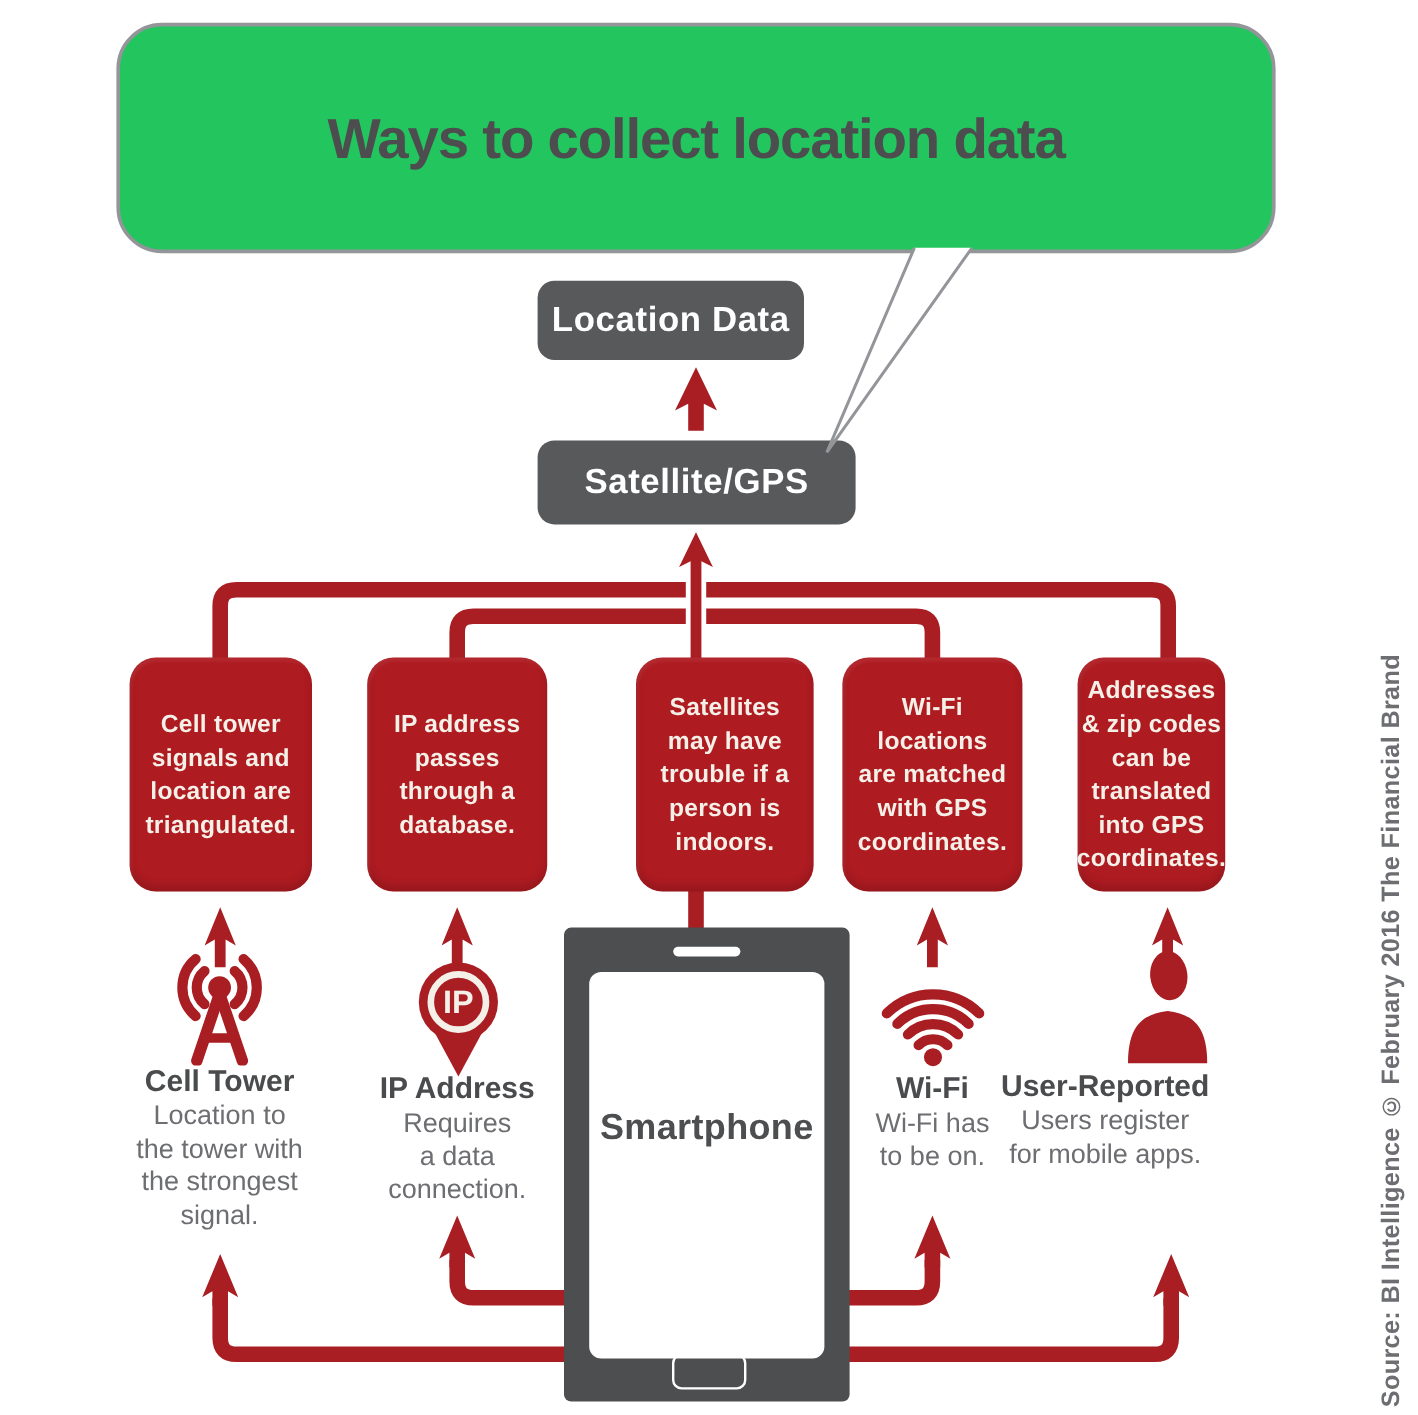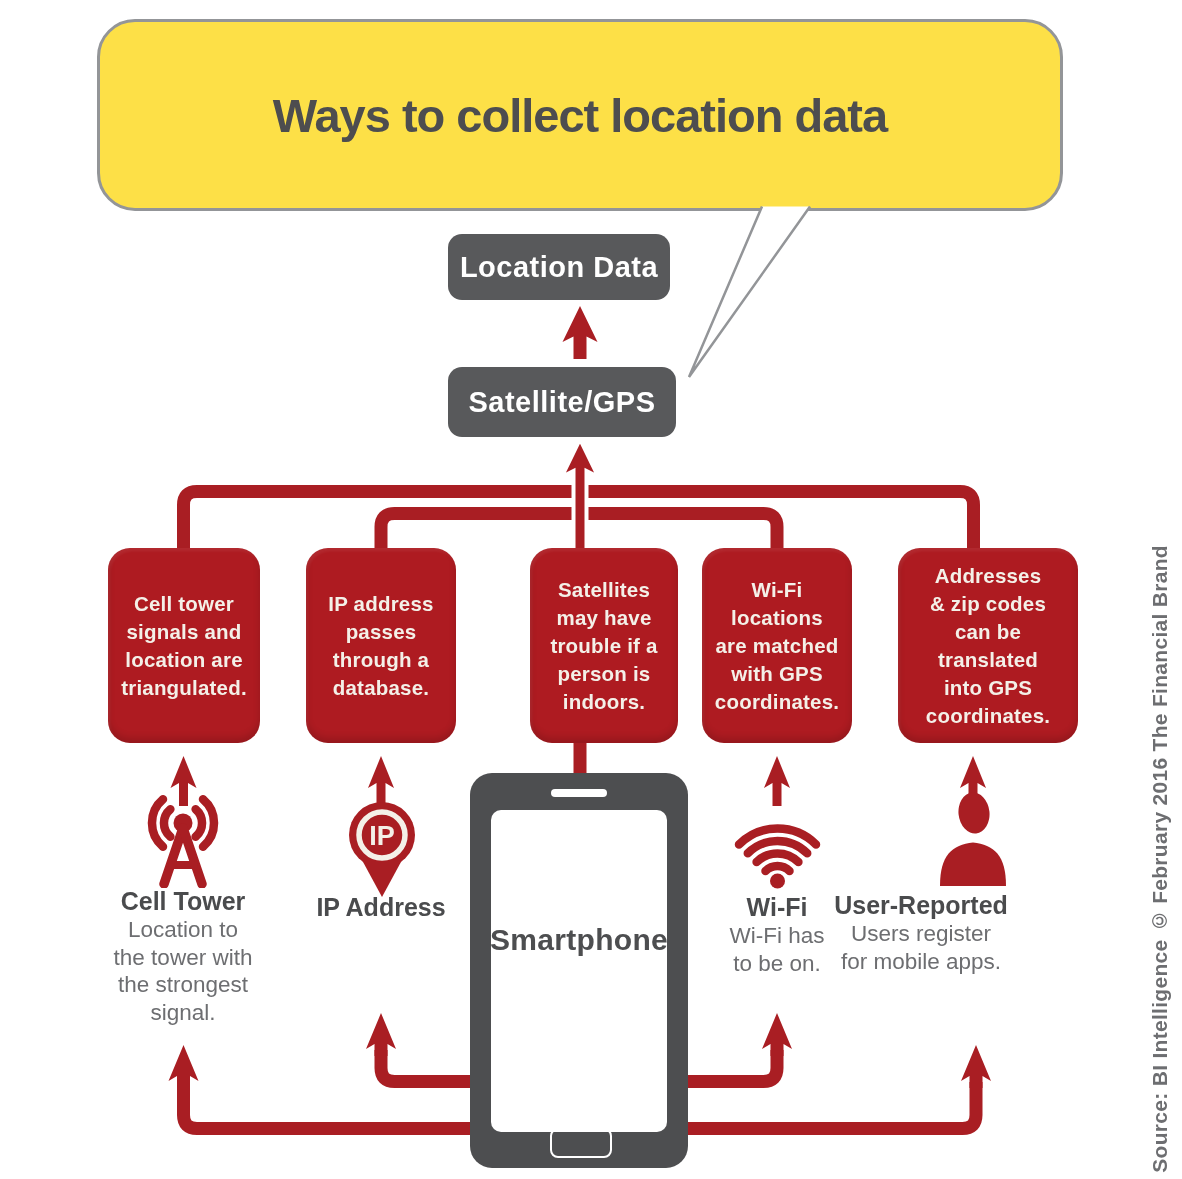--- a/index.html
+++ b/index.html
@@ -11,55 +11,55 @@
     position:relative;width:1182px;height:1179px;background:#fff;overflow:hidden;
     font-family:"Liberation Sans","DejaVu Sans",sans-serif;
   }
   svg.overlay{position:absolute;left:0;top:0;pointer-events:none;}
   .stroke-red{stroke:var(--red);fill:none;}
   .fill-red{fill:var(--red);}
   .casing{stroke:#fff;stroke-width:4;stroke-linejoin:miter;}
   
   .bubble{
     position:absolute;left:97px;top:19px;width:960px;height:186px;
-    border:3px solid var(--bubble-border);border-radius:38px;background:#fde047;
+    border:3px solid var(--bubble-border);border-radius:38px;background:#22c55e;
     display:flex;align-items:center;justify-content:center;
   }
   .bubble-title{
     font-size:47px;font-weight:bold;color:#4D4D4F;letter-spacing:-1px;white-space:nowrap;
   }
   
   .gray-box{
     position:absolute;background:var(--dark-gray);border-radius:14px;color:#fff;
     display:flex;align-items:center;justify-content:center;
     font-size:29px;font-weight:bold;letter-spacing:.5px;
   }
   .gray-box.loc{left:448px;top:234px;width:222px;height:66px;}
-  .gray-box.sat{left:448px;top:367px;width:228px;height:70px;}
+  .gray-box.sat{left:448px;top:367px;width:265px;height:70px;}
   
   .red-box{
     position:absolute;top:548px;height:195px;background:var(--box-red);border-radius:22px;
     color:var(--cream-text);font-weight:bold;font-size:20.5px;line-height:28px;text-align:center;
     display:flex;align-items:center;justify-content:center;white-space:pre-line;
     box-shadow:inset 0 -5px 7px rgba(0,0,0,.14), inset 2px 3px 3px rgba(255,255,255,.07);
     letter-spacing:.2px;
   }
   .red-box.b1{left:108px;width:152px;}
   .red-box.b2{left:306px;width:150px;}
   .red-box.b3{left:530px;width:148px;}
   .red-box.b4{left:702px;width:150px;}
-  .red-box.b5{left:898px;width:180px;}
+  .red-box.b5{left:898px;width:123px;}
   
   .icon{position:absolute;}
   .icon path,.icon circle,.icon ellipse,.icon polygon{fill:var(--red);}
   .icon .arc{fill:none;stroke:var(--red);stroke-linecap:round;}
   
   .phone{
     position:absolute;left:470px;top:773px;width:218px;height:395px;
-    background:var(--phone-gray);border-radius:22px;
+    background:var(--phone-gray);border-radius:6px;padding-left:20px;
   }
   .phone .speaker{
     position:absolute;left:50%;top:16px;width:56px;height:8px;margin-left:-28px;
     background:#fff;border-radius:4px;
   }
   .phone .screen{
     position:absolute;left:21px;right:21px;top:37px;height:322px;background:#fff;border-radius:10px;
     display:flex;justify-content:center;
   }
   .phone .screen-label{
@@ -188,20 +188,23 @@
 
   <div class="label-block lb1">
     <div class="label-title">Cell Tower</div>
     <div class="label-desc">Location to
 the tower with
 the strongest
 signal.</div>
   </div>
   <div class="label-block lb2">
     <div class="label-title">IP Address</div>
+    <div class="label-desc">Requires
+a data
+connection.</div>
   </div>
   <div class="label-block lb4">
     <div class="label-title">Wi-Fi</div>
     <div class="label-desc">Wi-Fi has
 to be on.</div>
   </div>
   <div class="label-block lb5">
     <div class="label-title">User-Reported</div>
     <div class="label-desc">Users register
 for mobile apps.</div>

